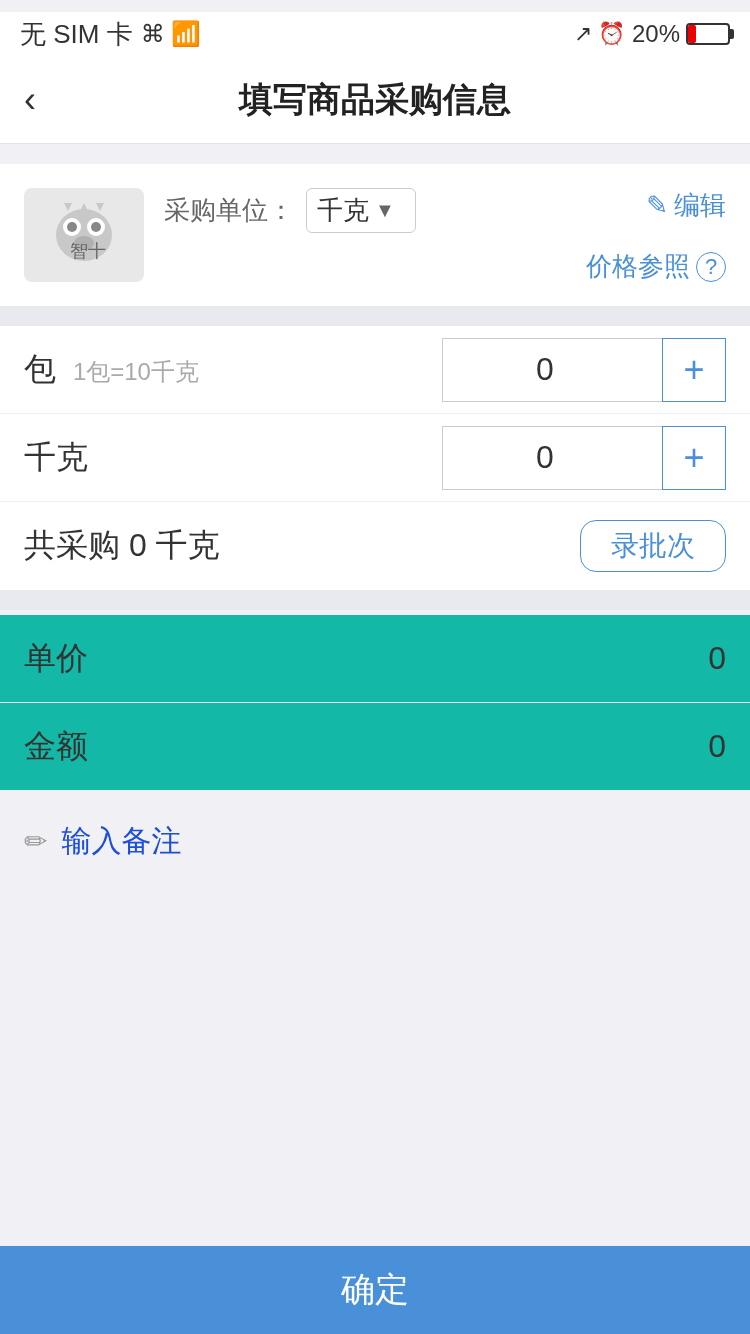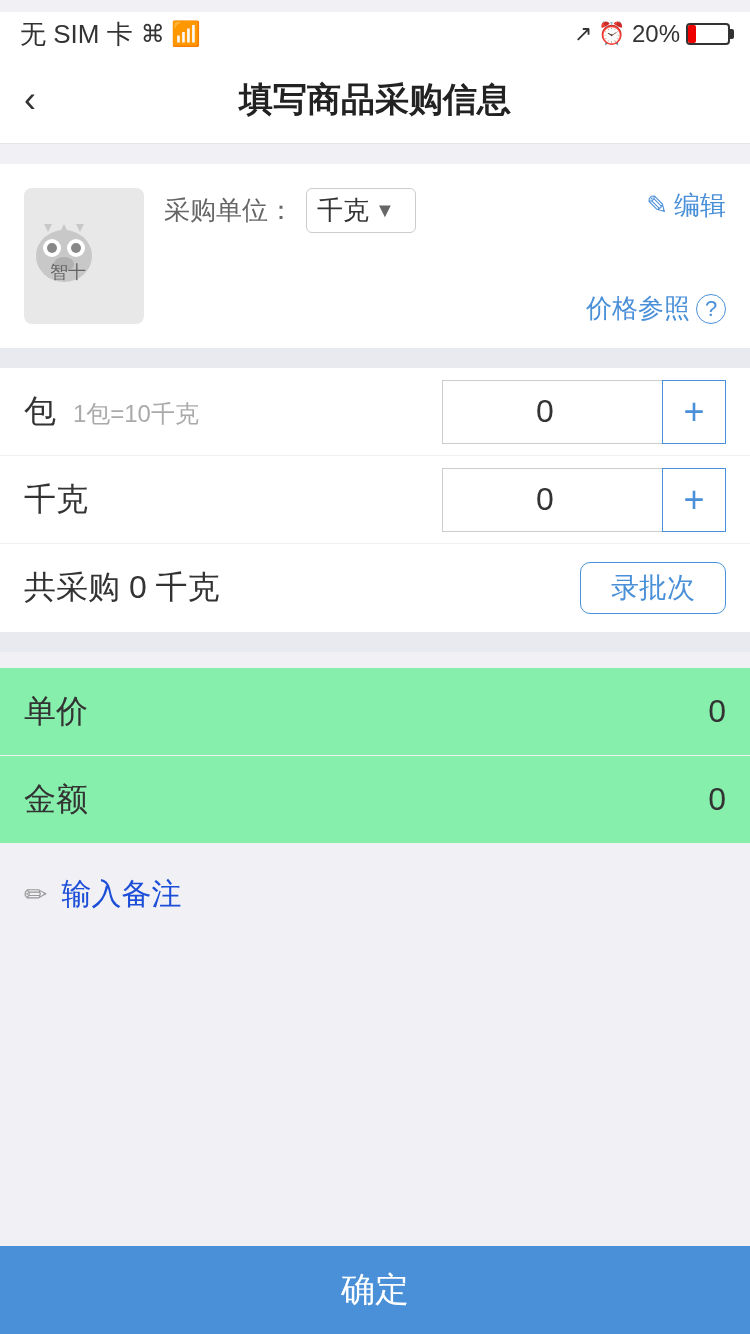--- a/index.html
+++ b/index.html
@@ -78,26 +78,26 @@
       background: #fff;
       padding: 24px;
       display: flex;
       align-items: flex-start;
       gap: 20px;
       margin-top: 20px;
       position: relative;
     }
     .product-image {
       width: 120px;
-      height: 136px;
+      height: 94px;
       background: #e8e8e8;
       border-radius: 8px;
       display: flex;
       align-items: center;
-      justify-content: flex-start;
+      justify-content: center;
       flex-shrink: 0;
     }
     
     .owl-logo {
       font-size: 40px;
       color: #aaa;
       text-align: center;
       line-height: 1;
     }
     .product-info {
@@ -218,28 +218,28 @@
     .summary-text {
       font-size: 32px;
       color: #333;
     }
     .batch-btn {
       border: 1px solid #4a90d9;
       color: #4a90d9;
       background: #fff;
       padding: 6px 30px;
       font-size: 28px;
-      border-radius: 10px;
+      border-radius: 16px;
       cursor: pointer;
     }
 
     
     .price-section {
-      background: #86efac;
-      margin-top: 16px;
+      background: #14b8a6;
+      margin-top: 5px;
     }
     .price-row {
       display: flex;
       align-items: center;
       justify-content: space-between;
       padding: 0 24px;
       min-height: 88px;
       border-bottom: 1px solid #f0f0f0;
     }
     .price-label {

